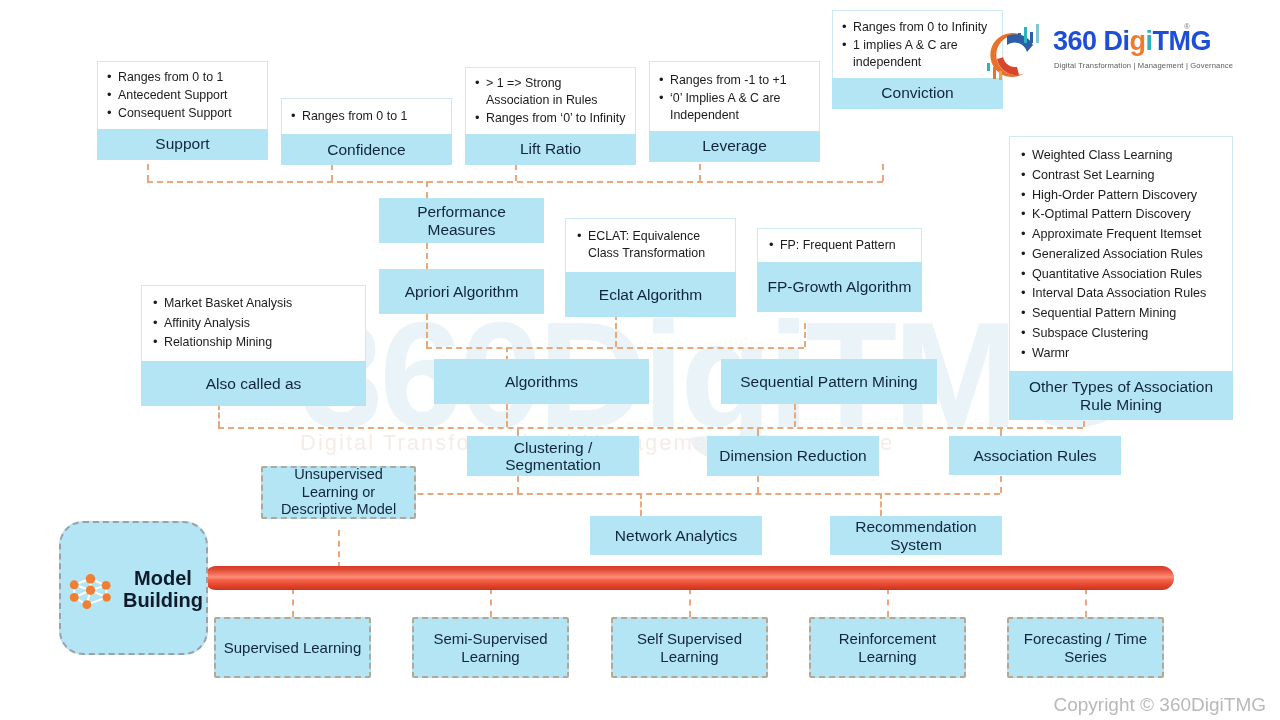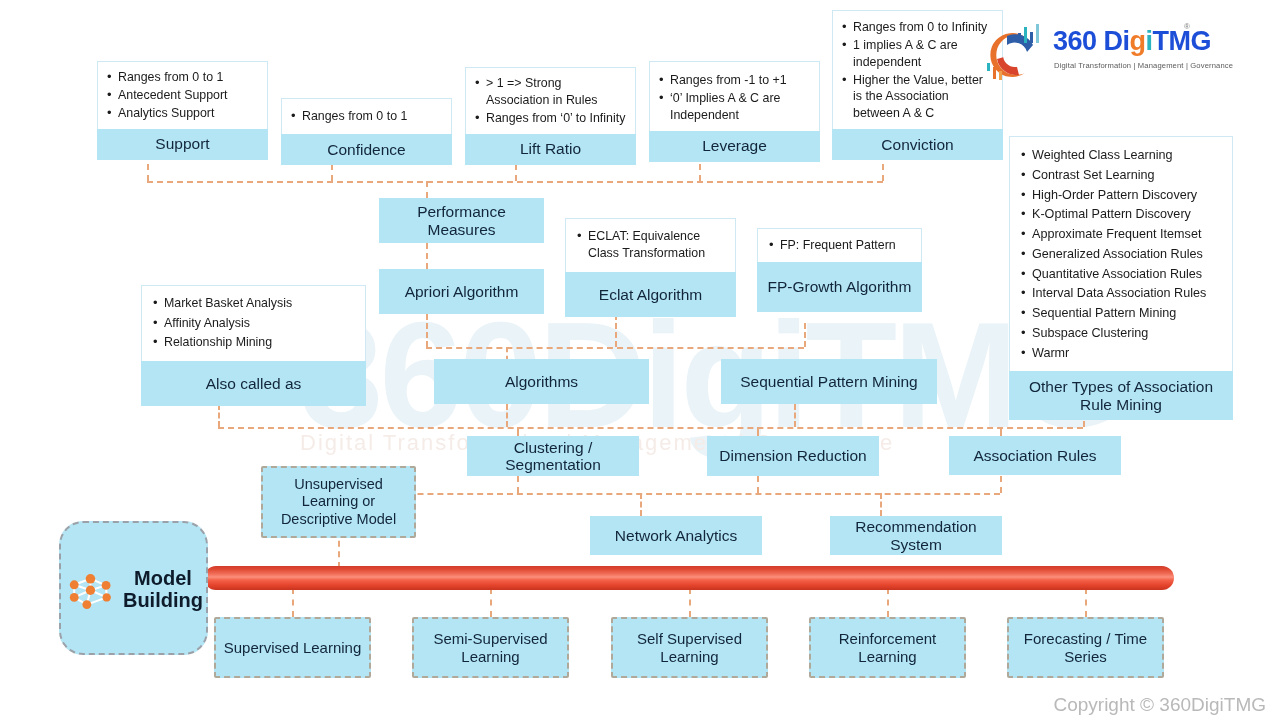--- a/index.html
+++ b/index.html
@@ -214,21 +214,21 @@
   <div class="vline" style="left:490px;top:588px;height:29px;"></div>
   <div class="vline" style="left:689px;top:588px;height:29px;"></div>
   <div class="vline" style="left:887px;top:588px;height:29px;"></div>
   <div class="vline" style="left:1085px;top:588px;height:29px;"></div>
 
   <div class="node" style="left:62px;top:61px;width:171px;">
     <div class="bullets">
       <ul>
         <li>Ranges from 0 to 1</li>
         <li>Antecedent Support</li>
-        <li>Analytics Support</li>
+        <li>Consequent Support</li>
       </ul>
     </div>
     <div class="cap" style="height:31px;">Support</div>
   </div>
 
   <div class="node" style="left:246px;top:98px;width:171px;">
     <div class="bullets" style="padding-top:9px;padding-bottom:8px;">
       <ul>
         <li>Ranges from 0 to 1</li>
       </ul>
@@ -254,21 +254,20 @@
       </ul>
     </div>
     <div class="cap" style="height:31px;">Leverage</div>
   </div>
 
   <div class="node" style="left:797px;top:10px;width:171px;">
     <div class="bullets" style="padding-top:8px;">
       <ul>
         <li>Ranges from 0 to Infinity</li>
         <li>1 implies A &amp; C are independent</li>
-        <li>Higher the Value, better is the Association between A &amp; C</li>
       </ul>
     </div>
     <div class="cap" style="height:31px;">Conviction</div>
   </div>
 
   <div class="node" style="left:974px;top:136px;width:224px;">
     <div class="bullets" style="font-size:12.6px;line-height:1.49;padding:9px 8px 8px 10px;">
       <ul>
         <li>Weighted Class Learning</li>
         <li>Contrast Set Learning</li>
@@ -321,21 +320,21 @@
 
   <div class="node cap" style="left:399px;top:359px;width:215px;height:45px;">Algorithms</div>
   <div class="node cap" style="left:686px;top:359px;width:216px;height:45px;">Sequential Pattern Mining</div>
 
   <div class="node cap" style="left:432px;top:436px;width:172px;height:40px;">Clustering / Segmentation</div>
   <div class="node cap" style="left:672px;top:436px;width:172px;height:40px;">Dimension Reduction</div>
   <div class="node cap" style="left:914px;top:436px;width:172px;height:39px;">Association Rules</div>
   <div class="node cap" style="left:555px;top:516px;width:172px;height:39px;">Network Analytics</div>
   <div class="node cap" style="left:795px;top:516px;width:172px;height:39px;">Recommendation System</div>
 
-  <div class="dashnode" style="position:absolute;left:261px;top:466px;width:155px;height:72px;font-size:14.5px;">Unsupervised Learning or Descriptive Model</div>
+  <div class="dashnode" style="position:absolute;left:261px;top:466px;width:155px;height:53px;font-size:14.5px;">Unsupervised Learning or Descriptive Model</div>
 
   <div id="red-bar"></div>
 
   <div id="model-building">
     <svg class="mb-icon" width="98" height="62" viewBox="0 0 98 62">
       <g stroke="#ffffff" stroke-width="3.4" fill="none">
         <line x1="22" y1="19" x2="49" y2="9"></line>
         <line x1="49" y1="9" x2="75" y2="20"></line>
         <line x1="22" y1="19" x2="49" y2="28"></line>
         <line x1="49" y1="9" x2="49" y2="28"></line>

